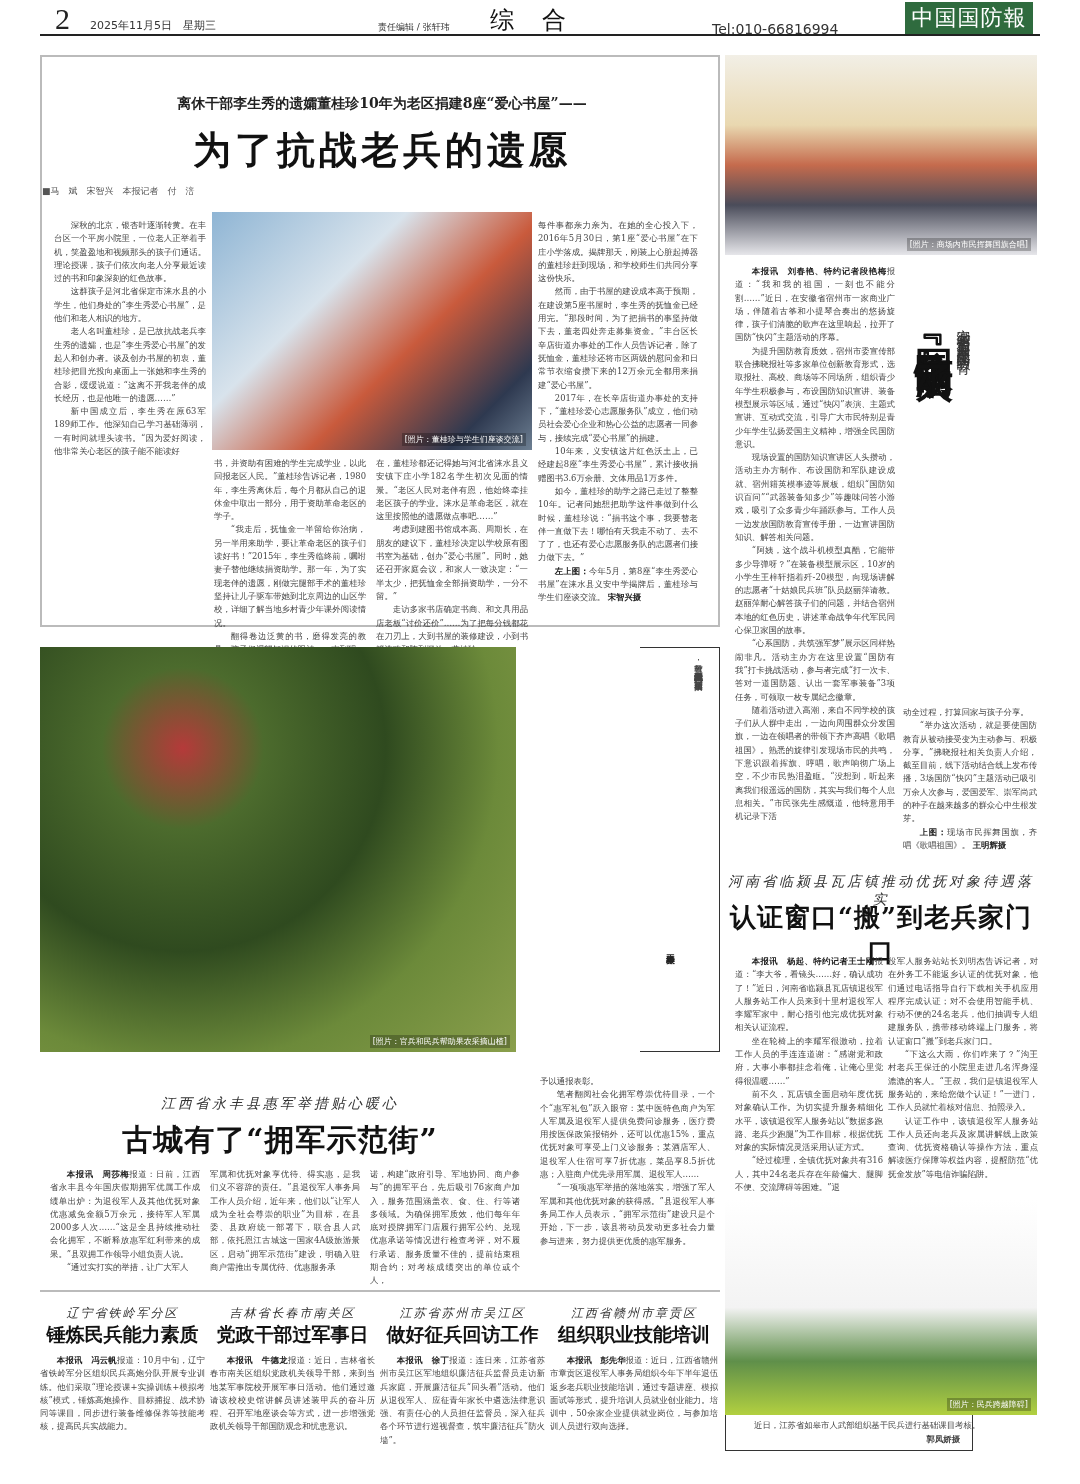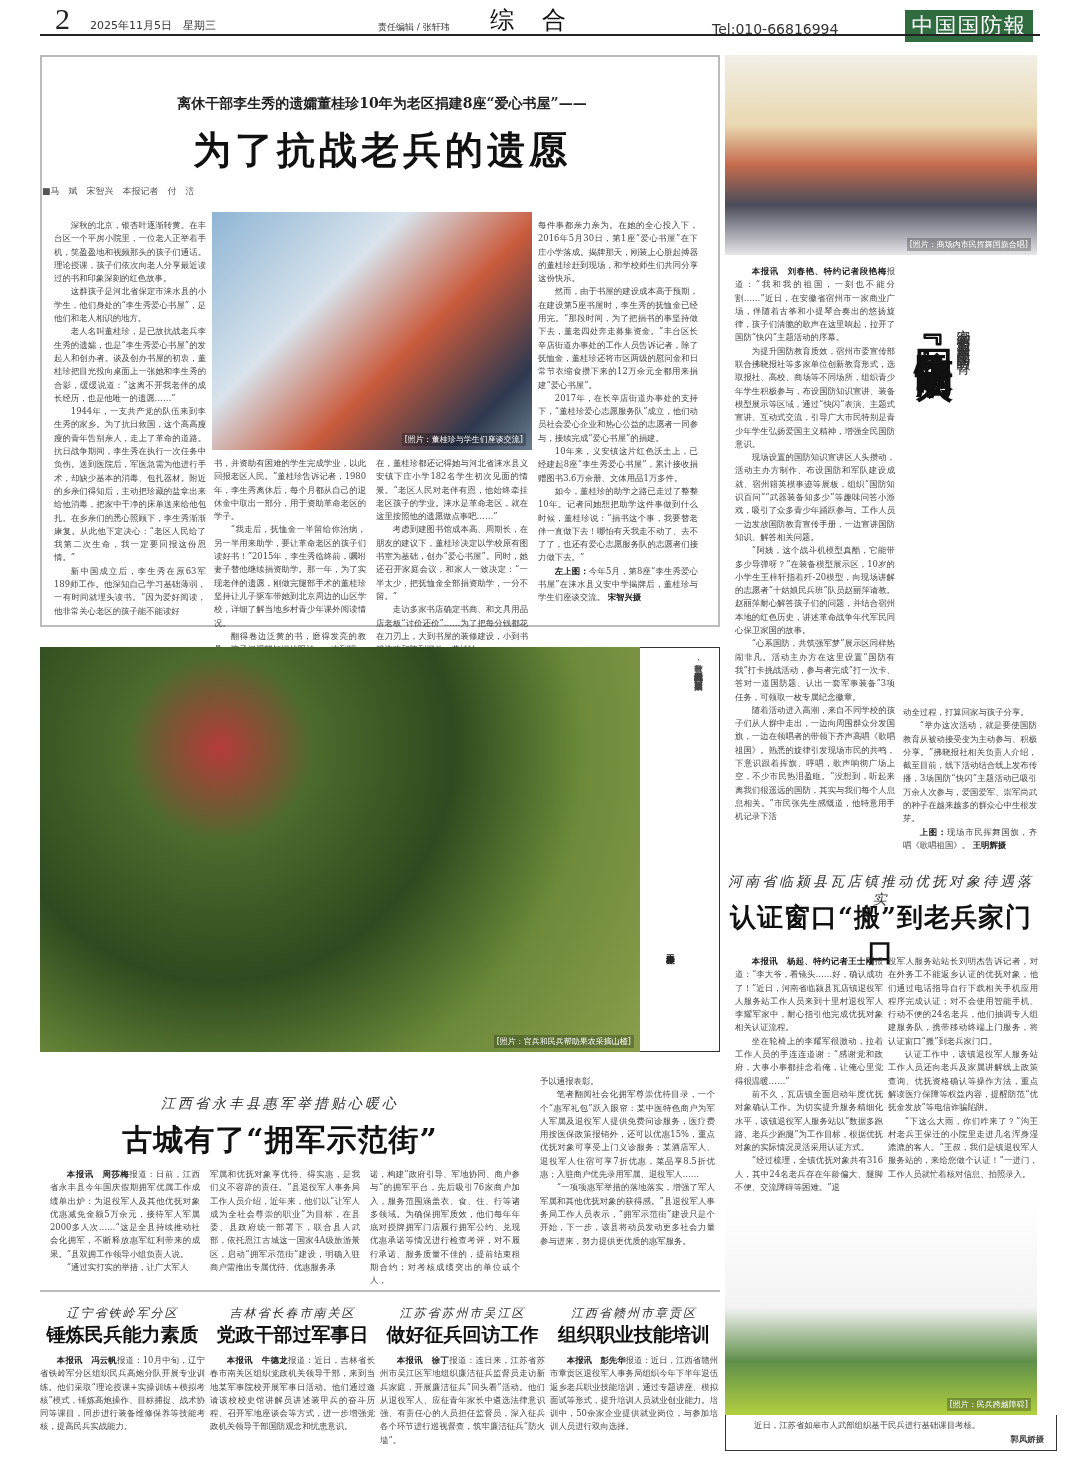--- a/index.html
+++ b/index.html
@@ -3,34 +3,34 @@
 <meta charset="utf-8">
 <style>
 *{box-sizing:border-box;margin:0;padding:0}
 body{width:1080px;height:1484px;background:#fff;position:relative;overflow:hidden;font-family:"DejaVu Serif",serif;color:#333}
 .abs{position:absolute}
 .hdr-num{left:55px;top:2px;font-size:30px;font-family:"Liberation Serif",serif;color:#222}
 .hdr-date{left:90px;top:18px;font-size:11px;font-family:"DejaVu Sans",sans-serif;color:#333}
 .hdr-editor{left:378px;top:21px;font-size:9px;font-family:"DejaVu Sans",sans-serif;color:#333}
 .hdr-sec{left:490px;top:4px;font-size:24px;font-weight:normal;font-family:"DejaVu Sans",sans-serif;color:#111;letter-spacing:28px}
 .hdr-tel{left:712px;top:21px;font-size:14px;font-family:"DejaVu Sans",sans-serif;color:#333}
-.hdr-logo{left:905px;top:10px;width:128px;height:32px;background:#2f6b3e;color:#fff;font-size:22px;font-family:"DejaVu Serif",serif;display:flex;align-items:center;justify-content:center;letter-spacing:1px}
+.hdr-logo{left:905px;top:2px;width:128px;height:32px;background:#2f6b3e;color:#fff;font-size:22px;font-family:"DejaVu Serif",serif;display:flex;align-items:center;justify-content:center;letter-spacing:1px}
 .hdr-rule{left:40px;top:34px;width:1000px;height:2px;background:#222}
 .box{border:2px solid #bbb}
 .story1{left:40px;top:55px;width:680px;height:572px}
 .kicker1{left:0;width:680px;top:38px;text-align:center;font-size:14px;font-weight:bold;color:#222}
 .title1{left:0;width:680px;top:68px;text-align:center;font-size:38px;font-weight:bold;letter-spacing:4px;font-family:"DejaVu Sans",sans-serif;color:#111}
 .byline1{left:0;width:680px;top:128px;text-align:left;font-size:9px;color:#555}
 .col{font-size:8.4px;line-height:13.3px;color:#444;text-align:justify;text-indent:2em}
 .col p{margin:0}
 .col p.noind{text-indent:0}
 .photo{background:#aaa;overflow:hidden}
 .ph-kids{left:170px;top:155px;width:320px;height:238px;background:linear-gradient(135deg,#8fb5d4 0%,#d8e3ec 35%,#c95a3c 60%,#2e3950 85%,#6d7f92 100%)}
 .ph-mall{left:725px;top:55px;width:312px;height:200px;background:linear-gradient(180deg,#f2efe6 0%,#e9d8b0 35%,#c56b4d 55%,#4a4c5a 75%,#e6e6ea 100%)}
-.ph-orchard{left:40px;top:647px;width:600px;height:405px;background:radial-gradient(circle at 30% 25%,#b53a3a 0,#4c6b2d 18%,#2f4a1f 45%,#6c8a3a 70%,#8a9f4c 100%)}
+.ph-orchard{left:40px;top:647px;width:476px;height:405px;background:radial-gradient(circle at 30% 25%,#b53a3a 0,#4c6b2d 18%,#2f4a1f 45%,#6c8a3a 70%,#8a9f4c 100%)}
 .ph-soldier{left:725px;top:1200px;width:312px;height:215px;background:linear-gradient(180deg,#fff 0%,#f3f3f3 50%,#5f8f4a 75%,#b2d040 100%)}
 .ph-label{position:absolute;bottom:4px;right:6px;font-size:8px;color:#fff;font-family:"DejaVu Sans",sans-serif;background:rgba(0,0,0,.25);padding:1px 3px}
 .vcap{writing-mode:vertical-rl;font-size:8.5px;line-height:13px;color:#444}
 .vtitle{writing-mode:vertical-rl;font-size:38px;font-weight:bold;font-family:"DejaVu Sans",sans-serif;color:#111;letter-spacing:2px}
 .vkicker{writing-mode:vertical-rl;font-size:14px;color:#333;letter-spacing:2px}
 .subhead{text-align:center;font-size:14px;color:#333;letter-spacing:3px;font-style:italic}
 .head2{text-align:center;font-size:28px;font-weight:bold;color:#111;letter-spacing:1px}
 .brief-k{text-align:center;font-size:12px;color:#333;letter-spacing:2px;font-style:italic}
 .brief-t{text-align:center;font-size:19px;font-weight:bold;font-family:"DejaVu Sans",sans-serif;color:#111}
 .b{font-weight:bold;color:#222}
@@ -51,21 +51,20 @@
 
 <div class="abs box story1">
   <div class="abs kicker1">离休干部李生秀的遗孀董桂珍10年为老区捐建8座“爱心书屋”——</div>
   <div class="abs title1">为了抗战老兵的遗愿</div>
   <div class="abs byline1">■马　斌　宋智兴　本报记者　付　涪</div>
 
   <div class="abs col" style="left:12px;top:162px;width:152px;">
     <p>深秋的北京，银杏叶逐渐转黄。在丰台区一个平房小院里，一位老人正举着手机，笑盈盈地和视频那头的孩子们通话。理论授课，孩子们依次向老人分享最近读过的书和印象深刻的红色故事。</p>
     <p>这群孩子是河北省保定市涞水县的小学生，他们身处的“李生秀爱心书屋”，是他们和老人相识的地方。</p>
     <p>老人名叫董桂珍，是已故抗战老兵李生秀的遗孀，也是“李生秀爱心书屋”的发起人和创办者。谈及创办书屋的初衷，董桂珍把目光投向桌面上一张她和李生秀的合影，缓缓说道：“这离不开我老伴的成长经历，也是他唯一的遗愿……”</p>
-    <p>1944年，一支共产党的队伍来到李生秀的家乡。为了抗日救国，这个高高瘦瘦的青年告别亲人，走上了革命的道路。抗日战争期间，李生秀在执行一次任务中负伤。送到医院后，军医急需为他进行手术，却缺少基本的消毒、包扎器材。附近的乡亲们得知后，主动把珍藏的盐拿出来给他消毒，把家中干净的床单送来给他包扎。在乡亲们的悉心照顾下，李生秀渐渐康复。从此他下定决心：“老区人民给了我第二次生命，我一定要回报这份恩情。”</p>
     <p>新中国成立后，李生秀在原63军189师工作。他深知自己学习基础薄弱，一有时间就埋头读书。“因为爱好阅读，他非常关心老区的孩子能不能读好</p>
   </div>
 
   <div class="abs photo ph-kids">
     <span class="ph-label">[照片：董桂珍与学生们座谈交流]</span>
   </div>
 
   <div class="abs col" style="left:172px;top:400px;width:152px;">
     <p class="noind">书，并资助有困难的学生完成学业，以此回报老区人民。”董桂珍告诉记者，1980年，李生秀离休后，每个月都从自己的退休金中取出一部分，用于资助革命老区的学子。</p>
     <p>“我走后，抚恤金一半留给你治病，另一半用来助学，要让革命老区的孩子们读好书！”2015年，李生秀临终前，嘱咐妻子替他继续捐资助学。那一年，为了实现老伴的遗愿，刚做完腿部手术的董桂珍坚持让儿子驱车带她到北京周边的山区学校，详细了解当地乡村青少年课外阅读情况。</p>
@@ -116,22 +115,22 @@
 <div class="abs subhead" style="left:725px;top:873px;width:312px;">河南省临颍县瓦店镇推动优抚对象待遇落实</div>
 <div class="abs head2" style="left:725px;top:900px;width:312px;font-size:26px;">认证窗口“搬”到老兵家门口</div>
 <div class="abs col" style="left:735px;top:955px;width:148px;">
   <p><span class="b">本报讯　杨起、特约记者王士刚</span><span>报道：“李大爷，看镜头……好，确认成功了！”近日，河南省临颍县瓦店镇退役军人服务站工作人员来到十里村退役军人李耀军家中，耐心指引他完成优抚对象相关认证流程。</span></p>
   <p>坐在轮椅上的李耀军很激动，拉着工作人员的手连连道谢：“感谢党和政府，大事小事都挂念着俺，让俺心里觉得很温暖……”</p>
   <p>前不久，瓦店镇全面启动年度优抚对象确认工作。为切实提升服务精细化水平，该镇退役军人服务站以“数据多跑路、老兵少跑腿”为工作目标，根据优抚对象的实际情况灵活采用认证方式。</p>
   <p>“经过梳理，全镇优抚对象共有316人，其中24名老兵存在年龄偏大、腿脚不便、交流障碍等困难。”退</p>
 </div>
 <div class="abs col" style="left:888px;top:955px;width:150px;">
   <p class="noind">役军人服务站站长刘明杰告诉记者，对在外务工不能返乡认证的优抚对象，他们通过电话指导自行下载相关手机应用程序完成认证；对不会使用智能手机、行动不便的24名老兵，他们抽调专人组建服务队，携带移动终端上门服务，将认证窗口“搬”到老兵家门口。</p>
+  <p>“下这么大雨，你们咋来了？”沟王村老兵王保迁的小院里走进几名浑身湿漉漉的客人。“王叔，我们是镇退役军人服务站的，来给您做个认证！”一进门，工作人员就忙着核对信息、拍照录入。</p>
   <p>认证工作中，该镇退役军人服务站工作人员还向老兵及家属讲解线上政策查询、优抚资格确认等操作方法，重点解读医疗保障等权益内容，提醒防范“优抚金发放”等电信诈骗陷阱。</p>
-  <p>“下这么大雨，你们咋来了？”沟王村老兵王保迁的小院里走进几名浑身湿漉漉的客人。“王叔，我们是镇退役军人服务站的，来给您做个认证！”一进门，工作人员就忙着核对信息、拍照录入。</p>
 </div>
 
 <div class="abs subhead" style="left:40px;top:1095px;width:480px;">江西省永丰县惠军举措贴心暖心</div>
 <div class="abs head2" style="left:40px;top:1120px;width:480px;font-size:30px;">古城有了“拥军示范街”</div>
 <div class="abs col" style="left:50px;top:1168px;width:150px;">
   <p><span class="b">本报讯　周莎梅</span><span>报道：日前，江西省永丰县今年国庆假期拥军优属工作成绩单出炉：为退役军人及其他优抚对象优惠减免金额5万余元，接待军人军属2000多人次……“这是全县持续推动社会化拥军，不断释放惠军红利带来的成果。”县双拥工作领导小组负责人说。</span></p>
   <p>“通过实打实的举措，让广大军人</p>
 </div>
 <div class="abs col" style="left:210px;top:1168px;width:150px;">
   <p class="noind">军属和优抚对象享优待、得实惠，是我们义不容辞的责任。”县退役军人事务局工作人员介绍，近年来，他们以“让军人成为全社会尊崇的职业”为目标，在县委、县政府统一部署下，联合县人武部，依托恩江古城这一国家4A级旅游景区，启动“拥军示范街”建设，明确入驻商户需推出专属优待、优惠服务承</p>
@@ -172,16 +171,16 @@
   <div class="brief-k">江西省赣州市章贡区</div>
   <div class="brief-t">组织职业技能培训</div>
   <div class="col" style="margin-top:6px;">
       <p><span class="b">本报讯　彭先华</span><span>报道：近日，江西省赣州市章贡区退役军人事务局组织今年下半年退伍返乡老兵职业技能培训，通过专题讲座、模拟面试等形式，提升培训人员就业创业能力。培训中，50余家企业提供就业岗位，与参加培训人员进行双向选择。</span></p>
     </div>
 </div>
 
 <div class="abs photo ph-soldier">
   <span class="ph-label">[照片：民兵跨越障碍]</span>
 </div>
-<div class="abs frame" style="left:725px;top:1415px;width:332px;height:36px;">
+<div class="abs frame" style="left:725px;top:1415px;width:248px;height:36px;">
   <div class="abs cap" style="left:28px;top:4px;width:270px;">近日，江苏省如皋市人武部组织基干民兵进行基础课目考核。</div>
   <div class="abs cap b" style="right:12px;top:18px;">郭凤娇摄</div>
 </div>
 
 </body></html>

